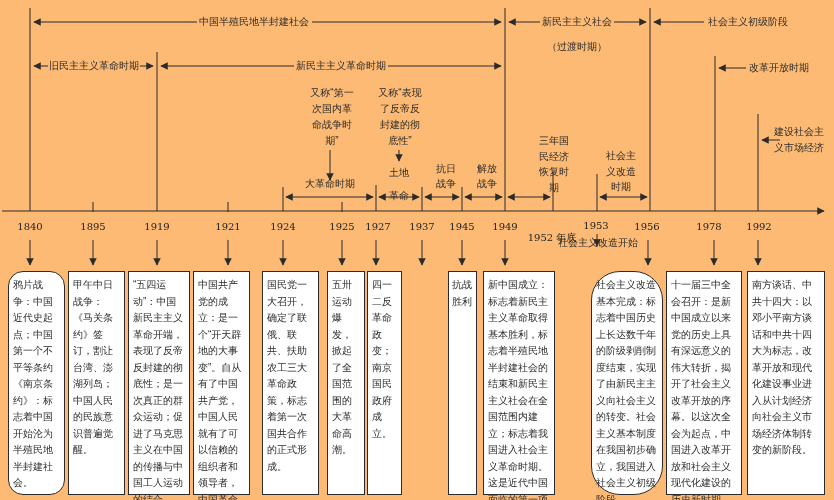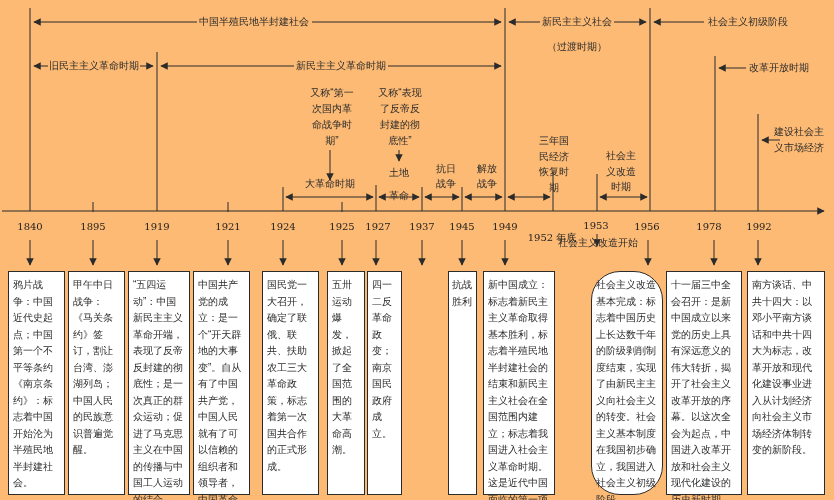--- a/index.html
+++ b/index.html
@@ -133,21 +133,21 @@
   <div class="yr" style="left:348px;top:220px;width:60px;">1927</div>
   <div class="yr" style="left:392px;top:220px;width:60px;">1937</div>
   <div class="yr" style="left:432px;top:220px;width:60px;">1945</div>
   <div class="yr" style="left:475px;top:220px;width:60px;">1949</div>
   <div class="yr" style="left:517px;top:231px;width:70px;">1952 年底</div>
   <div class="yr" style="left:566px;top:219px;width:60px;">1953</div>
   <div class="yr" style="left:617px;top:220px;width:60px;">1956</div>
   <div class="yr" style="left:679px;top:220px;width:60px;">1978</div>
   <div class="yr" style="left:729px;top:220px;width:60px;">1992</div>
 
-  <div class="evt" style="left:8px;width:57px;">鸦片战争：中国近代史起点；中国第一个不平等条约《南京条约》：标志着中国开始沦为半殖民地半封建社会。</div>
+  <div class="evt" style="left:8px;width:57px;border-radius:15px;">鸦片战争：中国近代史起点；中国第一个不平等条约《南京条约》：标志着中国开始沦为半殖民地半封建社会。</div>
   <div class="evt" style="left:68px;width:57px;">甲午中日战争：《马关条约》签订，割让台湾、澎湖列岛；中国人民的民族意识普遍觉醒。</div>
   <div class="evt" style="left:128px;width:62px;">“五四运动”：中国新民主主义革命开端，表现了反帝反封建的彻底性；是一次真正的群众运动；促进了马克思主义在中国的传播与中国工人运动的结合。</div>
   <div class="evt" style="left:193px;width:57px;">中国共产党的成立：是一个“开天辟地的大事变”。自从有了中国共产党，中国人民就有了可以信赖的组织者和领导者，中国革命就有了坚强的领导力量。</div>
   <div class="evt" style="left:262px;width:57px;">国民党一大召开，确定了联俄、联共、扶助农工三大革命政策，标志着第一次国共合作的正式形成。</div>
   <div class="evt" style="left:327px;width:38px;">五卅运动爆发，掀起了全国范围的大革命高潮。</div>
   <div class="evt" style="left:367px;width:35px;">四一二反革命政变；南京国民政府成立。</div>
   <div class="evt" style="left:448px;width:29px;padding:5px 3px;">抗战胜利</div>
   <div class="evt" style="left:483px;width:72px;">新中国成立：标志着新民主主义革命取得基本胜利，标志着半殖民地半封建社会的结束和新民主主义社会在全国范围内建立；标志着我国进入社会主义革命时期。这是近代中国面临的第一项历史任务基本完成，为实现第二项历史任务创造前提。</div>
   <div class="evt" style="left:591px;width:72px;border-radius:29px;">社会主义改造基本完成：标志着中国历史上长达数千年的阶级剥削制度结束，实现了由新民主主义向社会主义的转变。社会主义基本制度在我国初步确立，我国进入社会主义初级阶段。</div>
   <div class="evt" style="left:666px;width:76px;">十一届三中全会召开：是新中国成立以来党的历史上具有深远意义的伟大转折，揭开了社会主义改革开放的序幕。以这次全会为起点，中国进入改革开放和社会主义现代化建设的历史新时期。</div>

